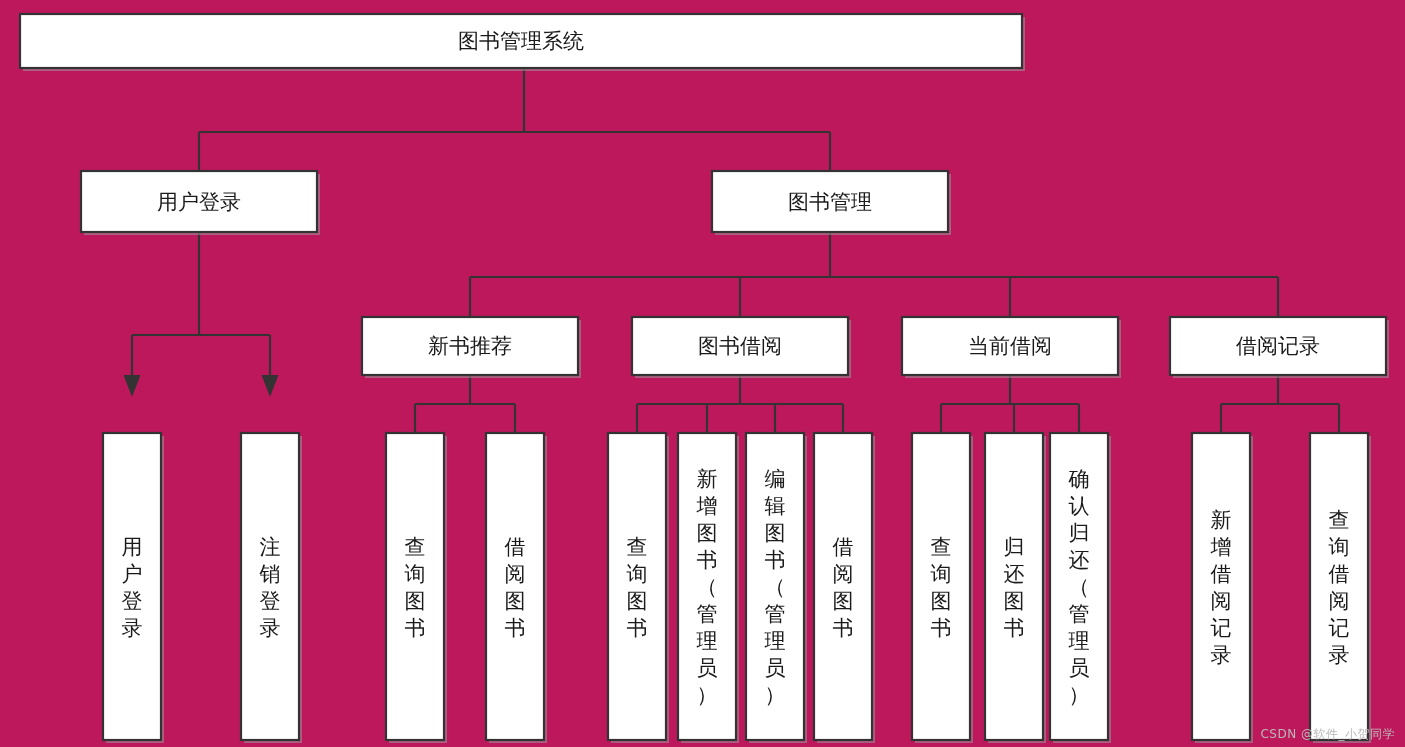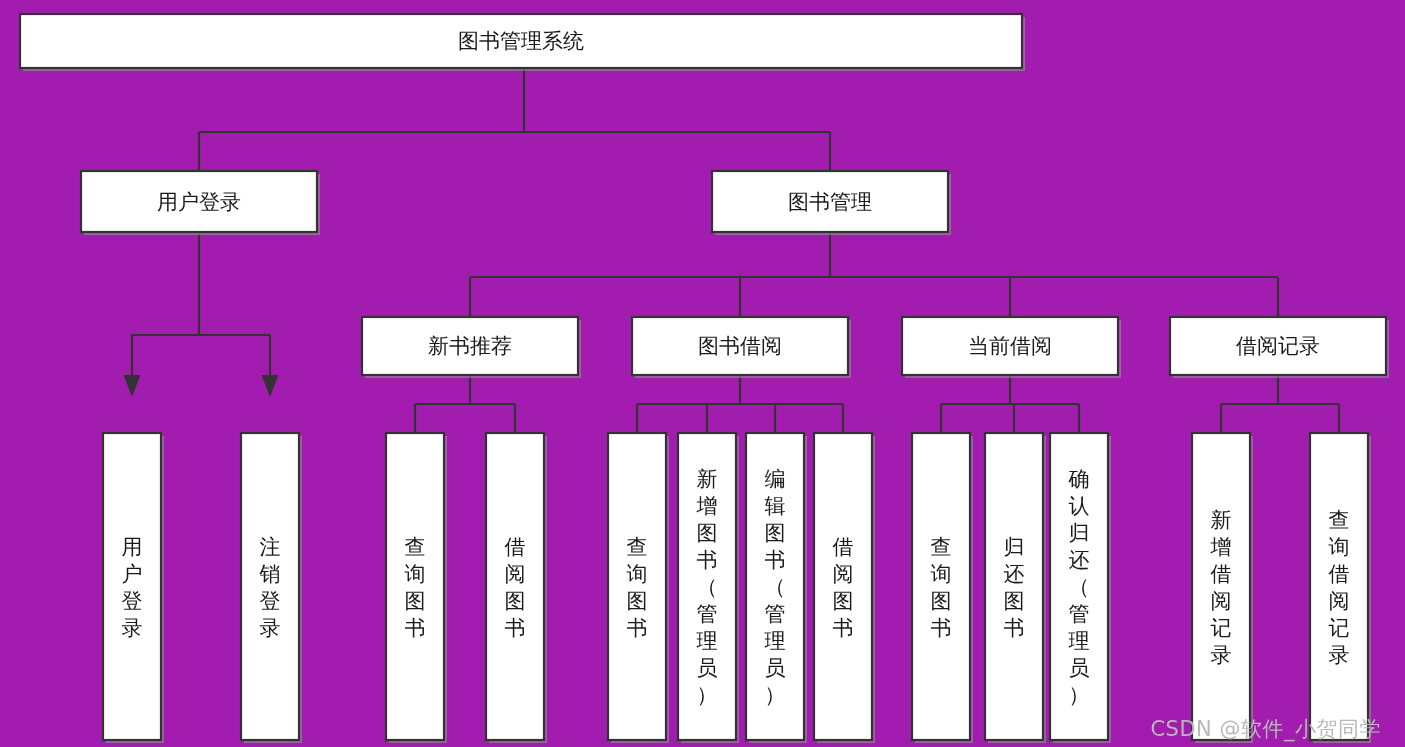--- a/index.html
+++ b/index.html
@@ -12,21 +12,21 @@
     font-family: "DejaVu Sans", "Liberation Sans", sans-serif;
     width: 1405px;
     height: 747px;
     overflow: hidden;
     position: relative;
   }
   #diagram-root {
     position: relative;
     width: 1405px;
     height: 747px;
-    background: #a21caf;
+    background: #be185d;
   }
   svg.diagram-canvas {
     position: absolute;
     left: 0;
     top: 0;
     width: 1405px;
     height: 747px;
     display: block;
   }
   .node-box {
@@ -57,24 +57,24 @@
   }
   .node-label-vertical {
     font-family: "DejaVu Sans", "Liberation Sans", sans-serif;
     fill: #1a1a1a;
     font-size: 21px;
     text-anchor: middle;
     white-space: pre;
   }
   .watermark {
     position: absolute;
-    right: 24px;
+    right: 10px;
     bottom: 4px;
     font-family: "DejaVu Sans", "Liberation Sans", sans-serif;
-    font-size: 21px;
+    font-size: 12px;
     color: #b9b9b9;
     letter-spacing: 0.5px;
     user-select: none;
     pointer-events: none;
     white-space: nowrap;
   }
 </style>
 </head>
 <body>
 

